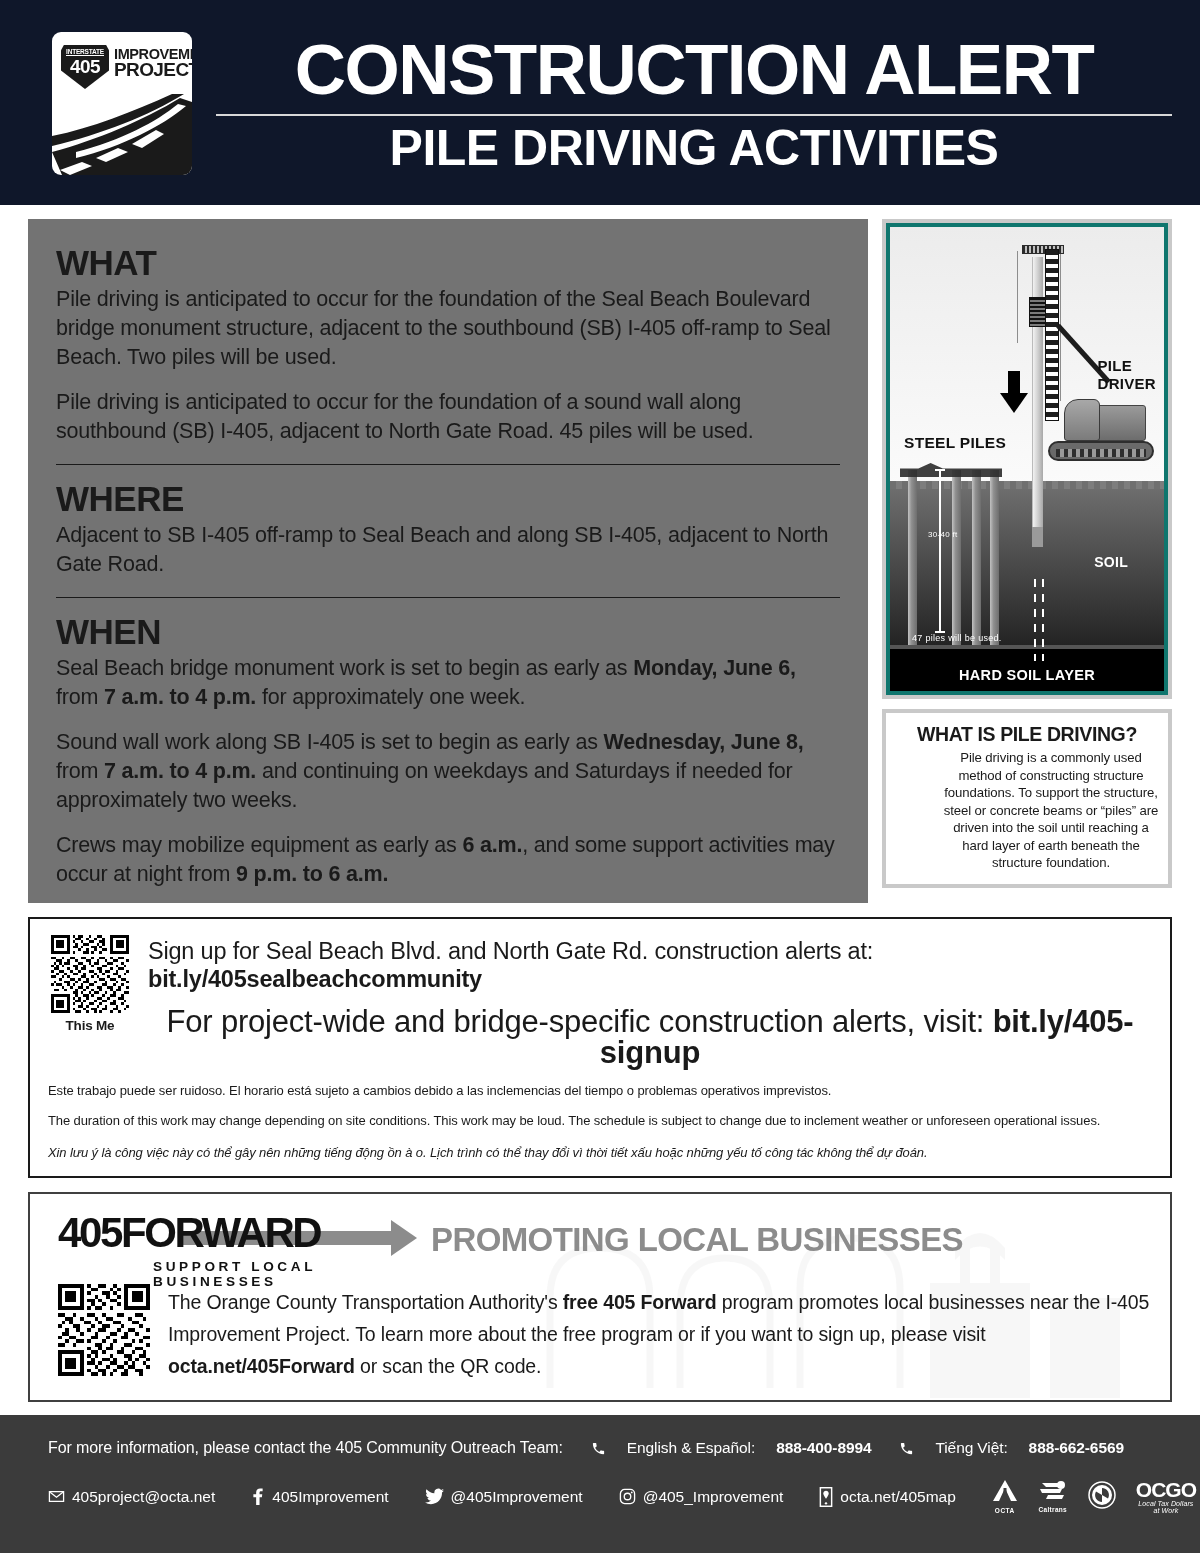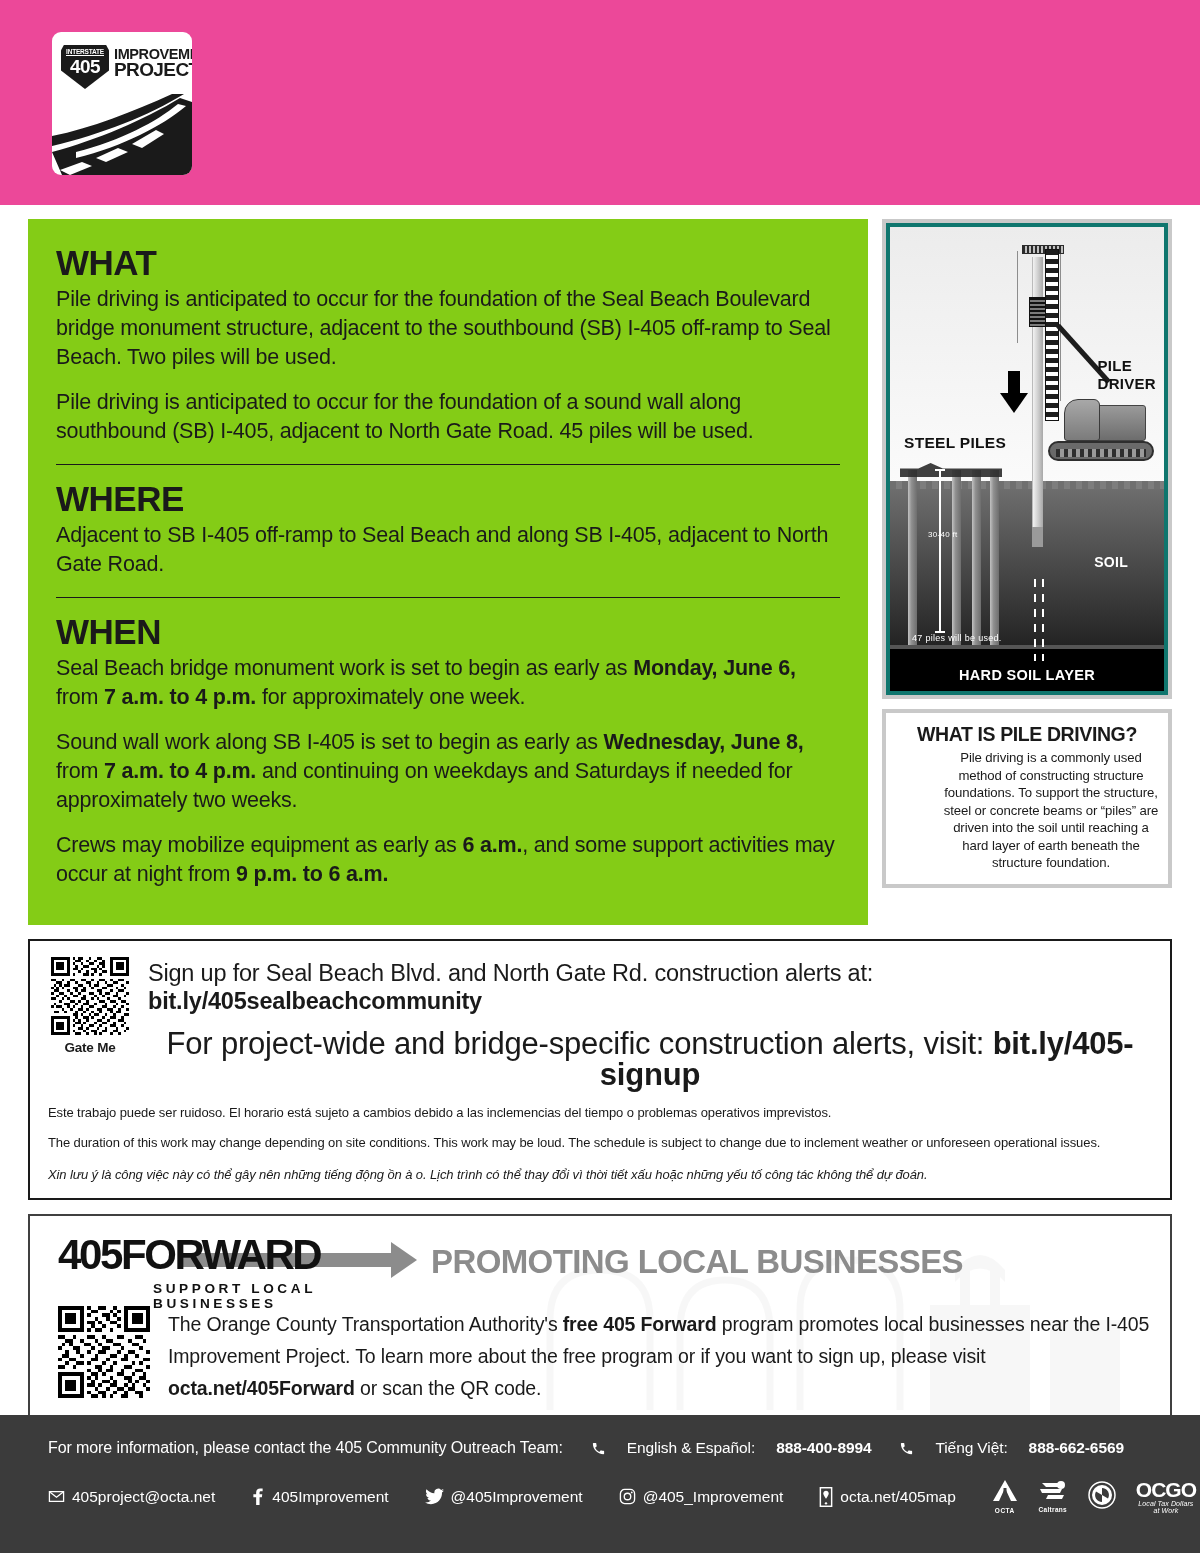--- a/index.html
+++ b/index.html
@@ -7,21 +7,21 @@
     width: 1200px; height: 1553px;
     font-family: "Liberation Sans", sans-serif;
     background: #ffffff;
     color: #1a1a1a;
     overflow: hidden;
   }
 
   
   .header {
     height: 205px;
-    background: #ec4899;
+    background: #0f172a;
     display: flex;
     align-items: center;
     padding: 2px 28px 0 52px;
   }
   .logo-box {
     width: 140px; height: 143px;
     background: #ffffff;
     border-radius: 9px;
     position: relative;
     flex: 0 0 auto;
@@ -87,22 +87,22 @@
   }
 
   
   .content {
     display: flex;
     padding: 14px 28px 0 28px;
     gap: 14px;
   }
   .left-panel {
     width: 842px;
-    background: #84cc16;
-    padding: 24px 28px 36px 28px;
+    background: #737373;
+    padding: 24px 28px 14px 28px;
   }
   h2.sec {
     font-size: 35px;
     font-weight: bold;
     letter-spacing: -0.5px;
     margin-bottom: 2px;
     line-height: 40px;
   }
   .sec-body p {
     font-size: 21.5px;
@@ -343,20 +343,25 @@
       <div class="l2">PROJECT</div>
     </div>
     <svg class="logo-road" viewBox="0 0 140 83">
       <path d="M0 44 C40 36 80 20 120 2 L132 2 C96 24 50 42 0 54 Z" fill="#1a1a1a"></path>
       <path d="M0 60 C45 48 92 28 128 6 L140 10 L140 83 L10 83 Z" fill="#1a1a1a"></path>
       <path d="M8 78 L30 70 L40 74 L18 83 Z" fill="#fff"></path>
       <path d="M44 66 L66 56 L76 60 L54 70 Z" fill="#fff"></path>
       <path d="M80 52 L104 38 L112 42 L90 56 Z" fill="#fff"></path>
       <path d="M126 12 C104 30 70 48 24 60 L24 66 C72 54 110 34 134 14 Z" fill="#fff"></path>
     </svg>
+  </div>
+  <div class="header-titles">
+    <div class="title-main">CONSTRUCTION ALERT</div>
+    <div class="title-rule"></div>
+    <div class="title-sub">PILE DRIVING ACTIVITIES</div>
   </div>
 </div>
 
 <div class="content">
 
   <div class="left-panel">
 
     <h2 class="sec">WHAT</h2>
     <div class="sec-body">
       <p>Pile driving is anticipated to occur for the foundation of the Seal Beach Boulevard bridge monument structure, adjacent to the southbound (SB) I-405 off-ramp to Seal Beach. Two piles will be used.</p>
@@ -633,21 +638,21 @@
             <rect x="23" y="27" width="2" height="1"></rect>
             <rect x="27" y="27" width="1" height="1"></rect>
           <rect x="9" y="28" width="2" height="1"></rect>
             <rect x="13" y="28" width="1" height="1"></rect>
             <rect x="16" y="28" width="1" height="1"></rect>
             <rect x="18" y="28" width="1" height="1"></rect>
             <rect x="22" y="28" width="1" height="1"></rect>
             <rect x="25" y="28" width="1" height="1"></rect>
         </g>
       </svg>
-      <div class="scan-me">Gate Me</div>
+      <div class="scan-me">This Me</div>
     </div>
     <div class="signup-lines">
       <div class="signup-l1">Sign up for Seal Beach Blvd. and North Gate Rd. construction alerts at:</div>
       <div class="signup-l2">bit.ly/405sealbeachcommunity</div>
       <div class="signup-l3"><span>For project-wide and bridge-specific construction alerts, visit: </span><b>bit.ly/405-signup</b></div>
     </div>
   </div>
   <div class="fine es">Este trabajo puede ser ruidoso. El horario está sujeto a cambios debido a las inclemencias del tiempo o problemas operativos imprevistos.</div>
   <div class="fine">The duration of this work may change depending on site conditions. This work may be loud. The schedule is subject to change due to inclement weather or unforeseen operational issues.</div>
   <div class="fine vi">Xin lưu ý là công việc này có thể gây nên những tiếng động ồn à o. Lịch trình có thể thay đổi vì thời tiết xấu hoặc những yếu tố công tác không thể dự đoán.</div>

